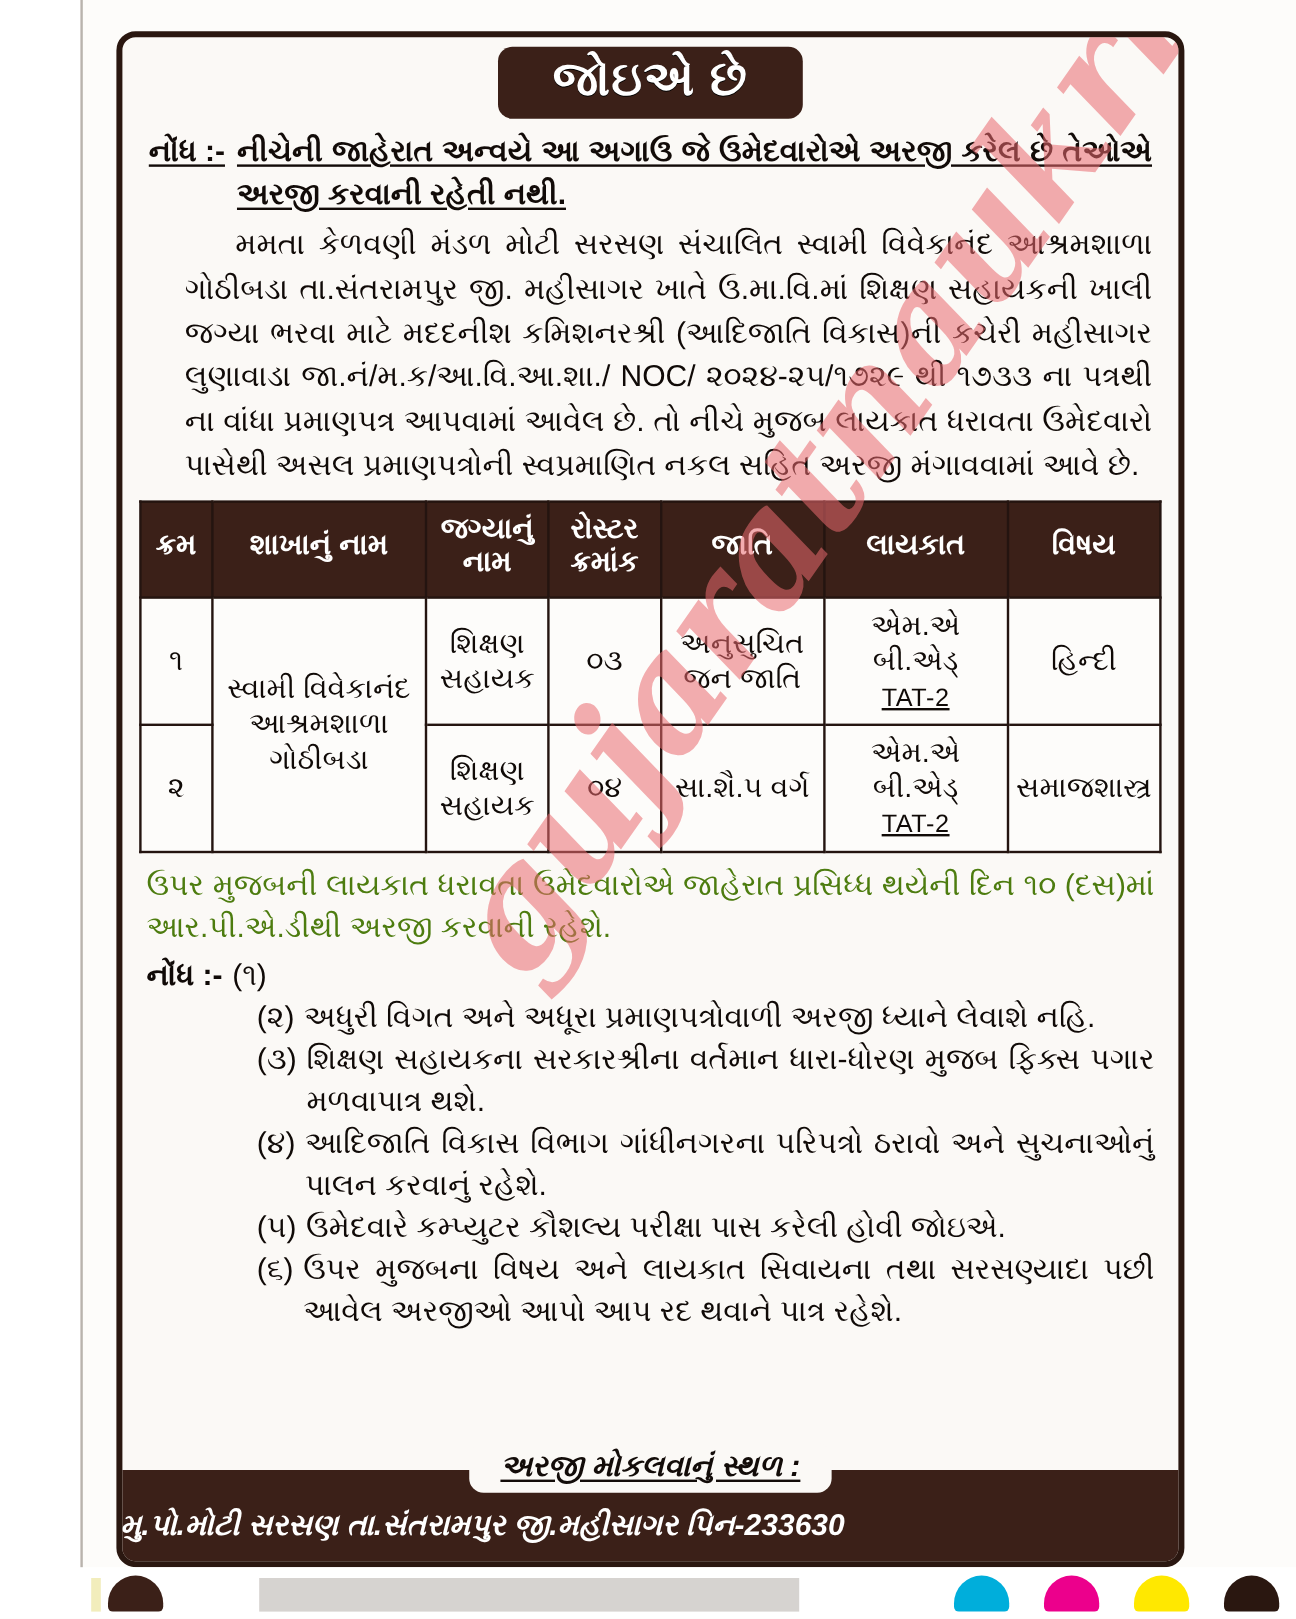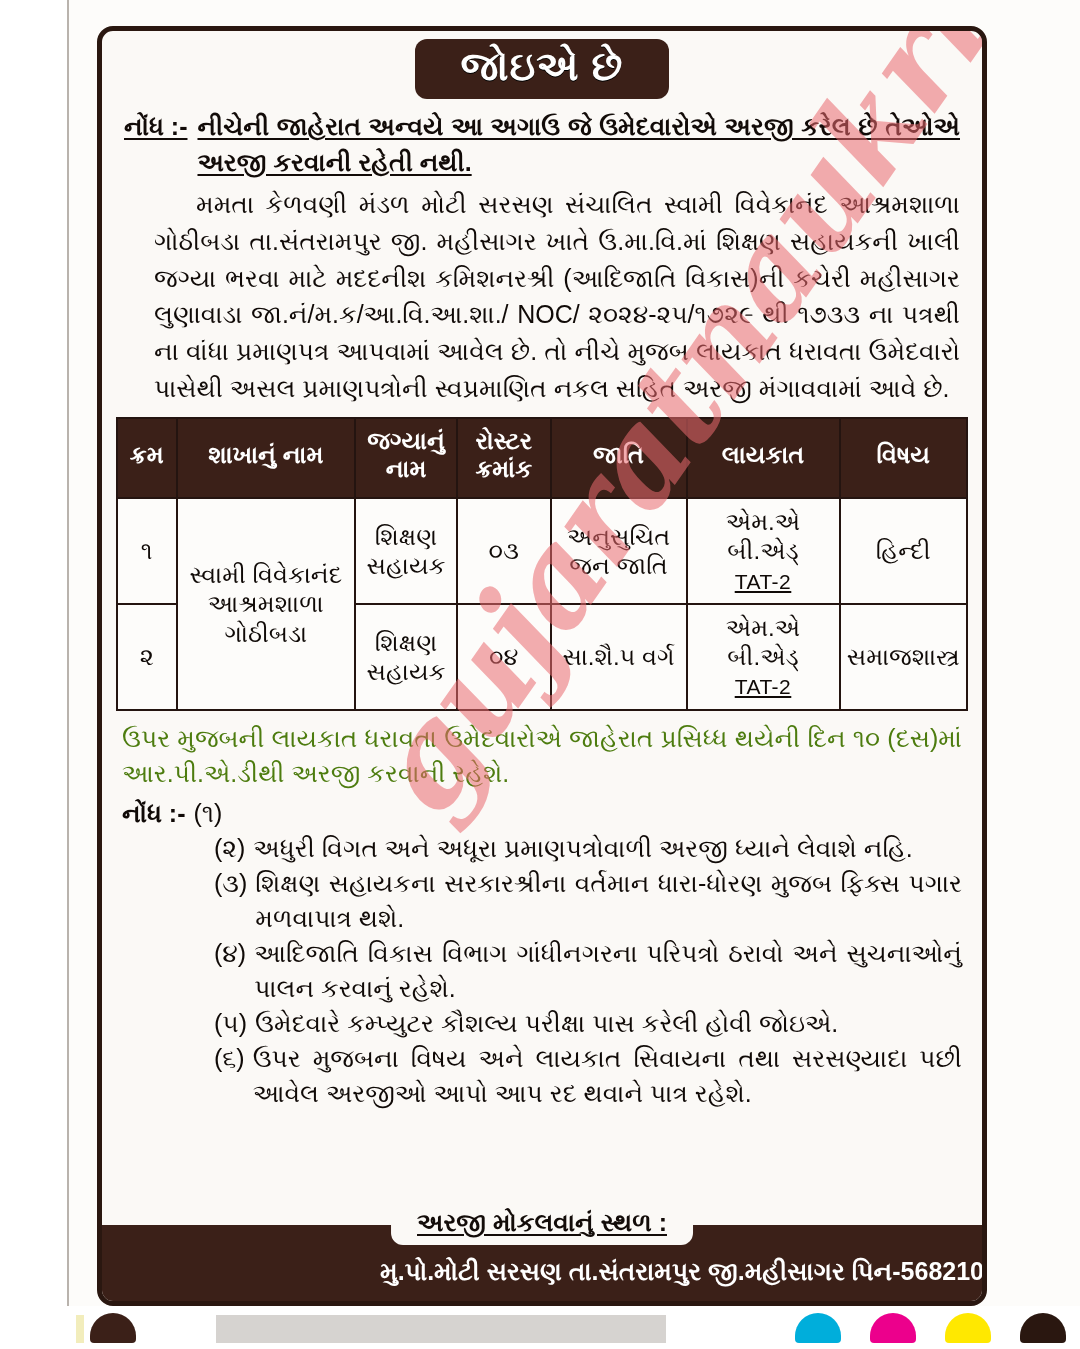--- a/index.html
+++ b/index.html
@@ -155,23 +155,24 @@
   .notes-indent { padding-left: 92px; }
 
   
   .footer {
     position: absolute;
     left: -2px;
     right: -2px;
     bottom: -2px;
     background: #3b2018;
     color: #ffffff;
-    text-align: right;
+    text-align: left;
     padding: 26px 0 14px 0;
     border-radius: 0 0 12px 12px;
+    font-style: italic;
   }
   .footer-tag {
     position: absolute;
     left: 50%;
     transform: translateX(-50%);
     top: -22px;
     background: #fbf9f6;
     color: #130c09;
     border-radius: 12px;
     padding: 5px 26px 7px 26px;
@@ -360,21 +361,21 @@
         <div class="note-item">
           <span class="note-num">(૬)</span>
           <span class="note-text">ઉપર મુજબના વિષય અને લાયકાત સિવાયના તથા સરસણ્યાદા પછી આવેલ અરજીઓ આપો આપ રદ થવાને પાત્ર રહેશે.</span>
         </div>
       </div>
 
     </div>
 
     <div class="footer">
       <div class="footer-tag">અરજી મોકલવાનું સ્થળ :</div>
-      <div class="footer-line2">મુ.પો.મોટી સરસણ તા.સંતરામપુર જી.મહીસાગર પિન-568210</div>
+      <div class="footer-line2">મુ.પો.મોટી સરસણ તા.સંતરામપુર જી.મહીસાગર પિન-233630</div>
     </div>
 
     <div class="watermark">gujaratnaukri</div>
 
   </div>
 
   <div class="reg-strip">
     <div class="reg-yellow-sliver"></div>
     <div class="reg-mark" style="left:90px;background:#3b2018;"></div>
     <div class="reg-graybar"></div>

